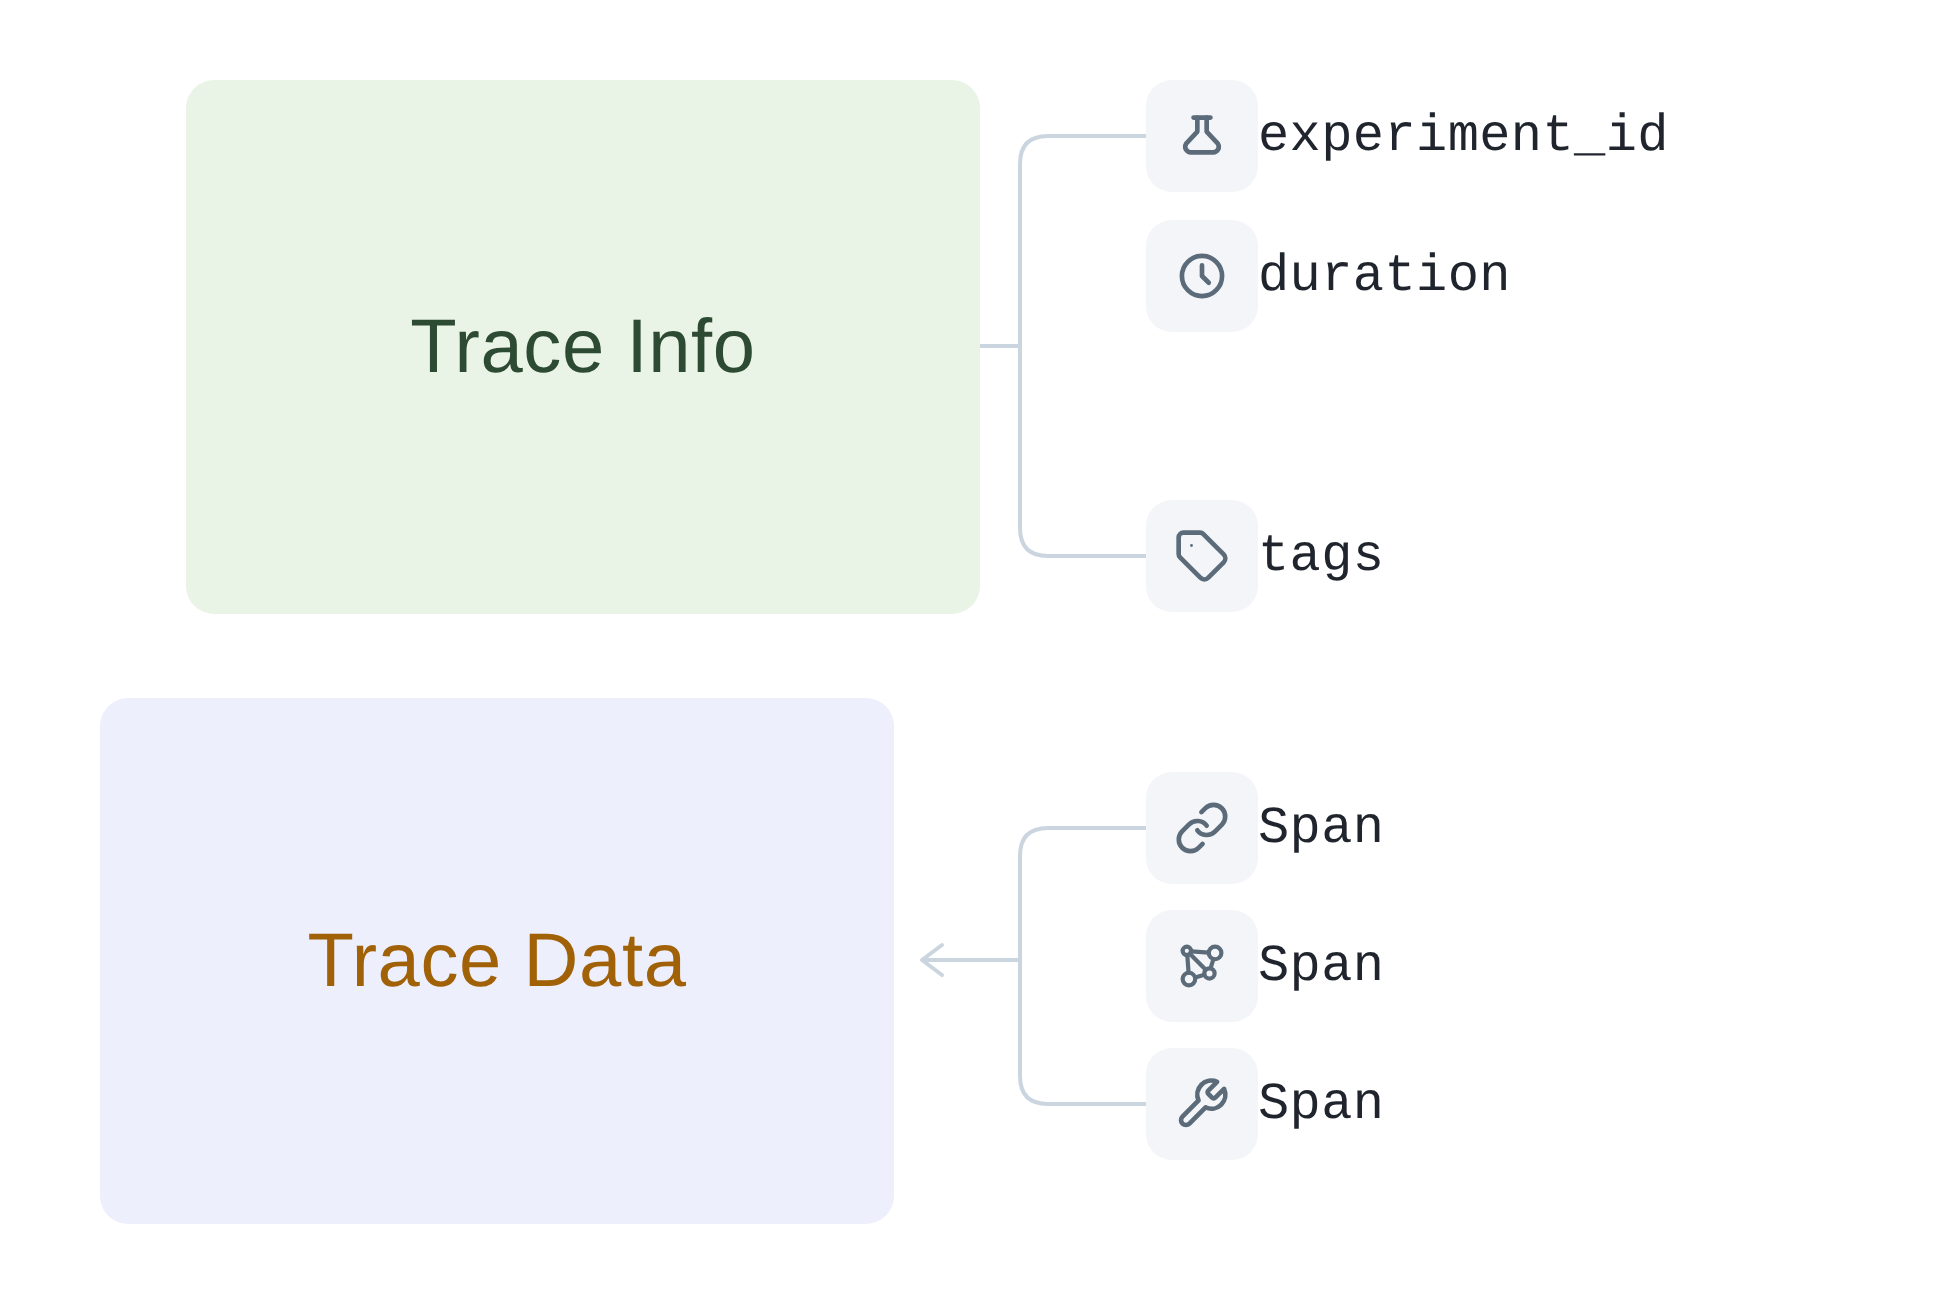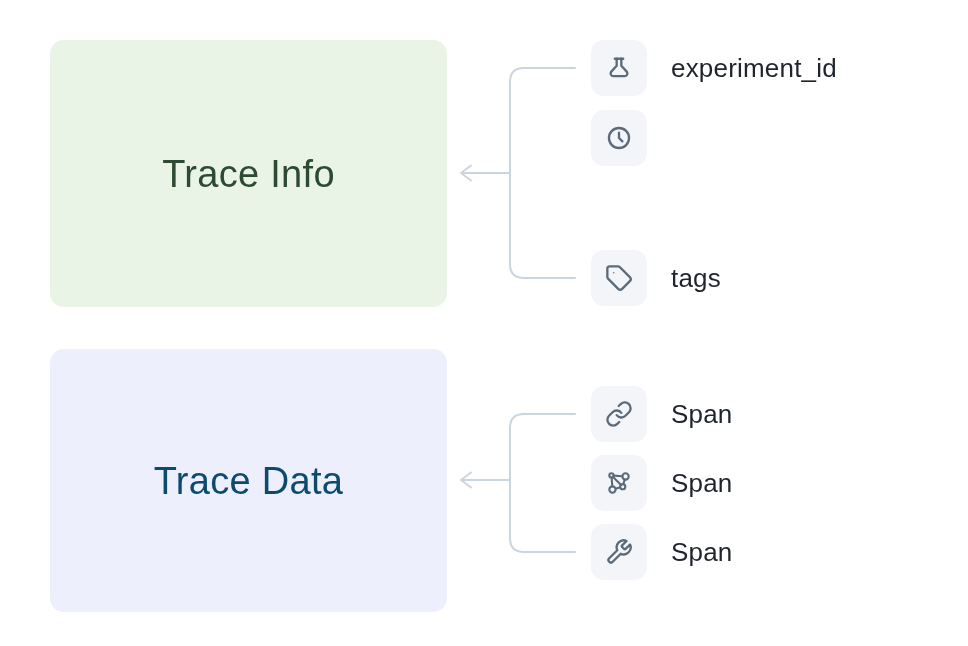--- a/index.html
+++ b/index.html
@@ -31,37 +31,37 @@
   }
   .bigbox {
     position: absolute;
     left: 50px;
     width: 397px;
     border-radius: 14px;
     display: flex;
     align-items: center;
     justify-content: center;
   }
-  .bigbox.info { top: 40px;  height: 267px; background: #e9f4e6; }
+  .bigbox.info { top: 40px;  height: 267px; background: #e9f4e6; margin-left: 43px; }
   .bigbox.data { top: 349px; height: 263px; background: #edeffc; }
   .bigbox .title {
     font-size: 38px;
     font-weight: 400;
     letter-spacing: 0.3px;
     line-height: 1;
   }
   .bigbox.info .title { color: #2d4a33; }
-  .bigbox.data .title { color: #0c4a6e; }
+  .bigbox.data .title { color: #a16207; }
   .row {
     position: absolute;
-    left: 591px;
+    left: 573px;
     height: 56px;
     display: flex;
     align-items: center;
-    gap: 24px;
+    font-family: Liberation Mono, monospace;
   }
   .tile {
     width: 56px;
     height: 56px;
     border-radius: 13px;
     background: #f3f5f8;
     display: flex;
     align-items: center;
     justify-content: center;
     flex: 0 0 auto;
@@ -124,20 +124,21 @@
     <span class="label">experiment_id</span>
   </div>
 
   <div class="row r-info-1">
     <div class="tile">
       <svg viewBox="0 0 24 24" fill="none" stroke="currentColor" stroke-width="2" stroke-linecap="round" stroke-linejoin="round">
         <circle cx="12" cy="12" r="8.6"></circle>
         <path d="M12 7.4V12l2.9 2.9"></path>
       </svg>
     </div>
+    <span class="label">duration</span>
   </div>
 
 
   <div class="row r-info-3">
     <div class="tile">
       <svg viewBox="0 0 24 24" fill="none" stroke="currentColor" stroke-width="2" stroke-linecap="round" stroke-linejoin="round">
         <path d="M12.59 2.59A2 2 0 0 0 11.17 2H4a2 2 0 0 0-2 2v7.17a2 2 0 0 0 .59 1.42l8.7 8.7a2.43 2.43 0 0 0 3.42 0l6.58-6.58a2.43 2.43 0 0 0 0-3.42z"></path>
         <circle cx="7.5" cy="7.5" r="0.6" fill="currentColor" stroke="none"></circle>
       </svg>
     </div>

